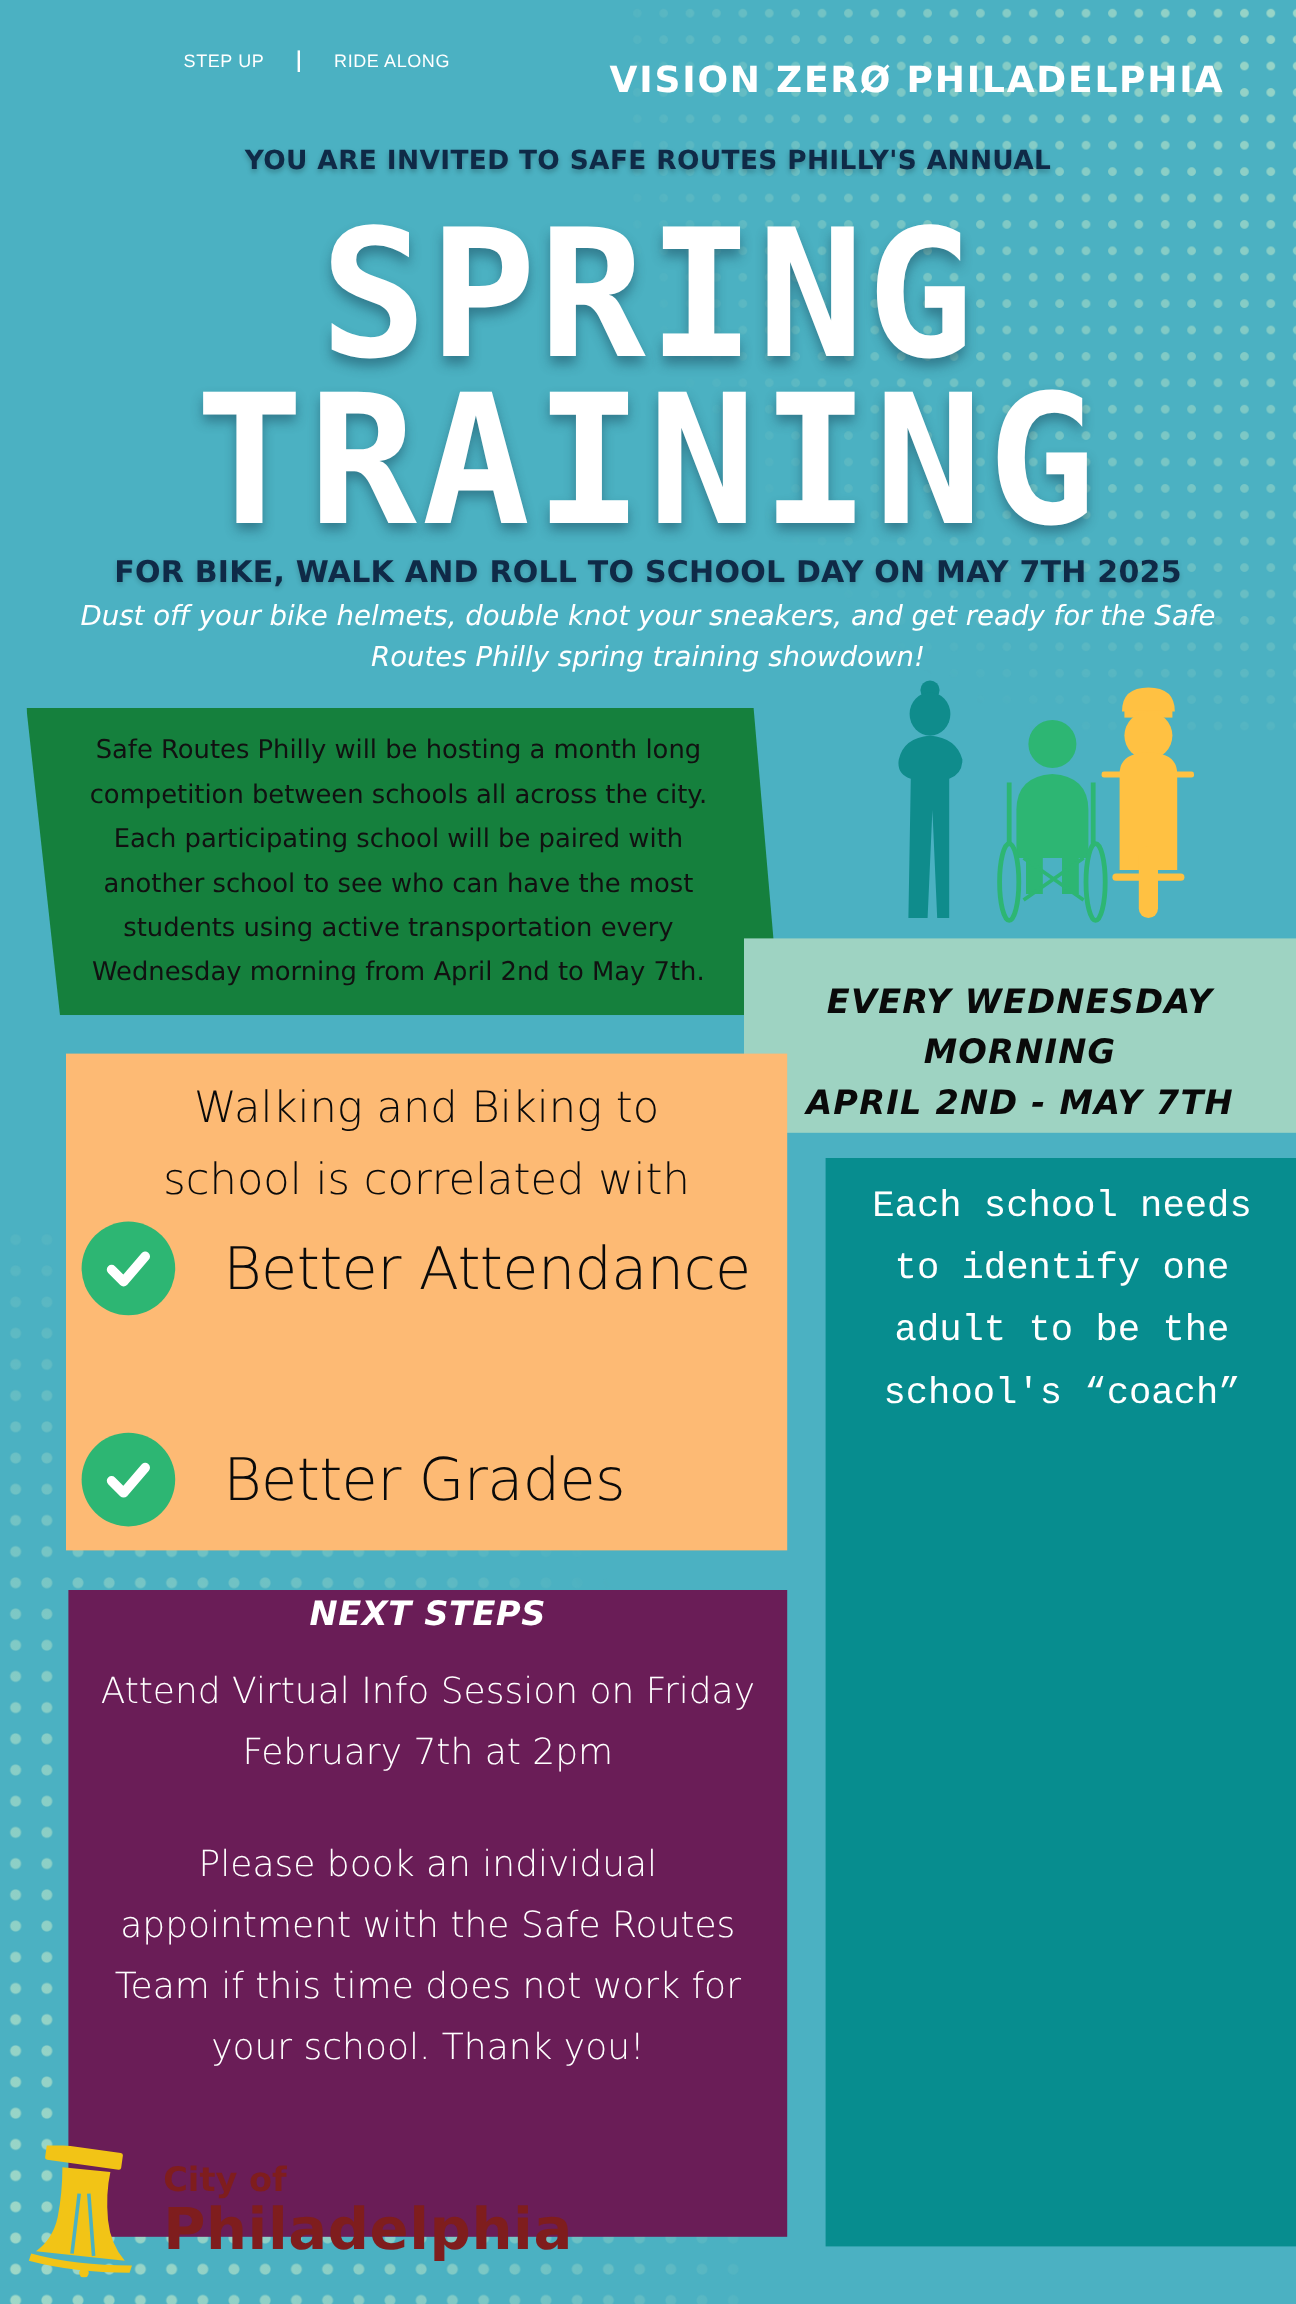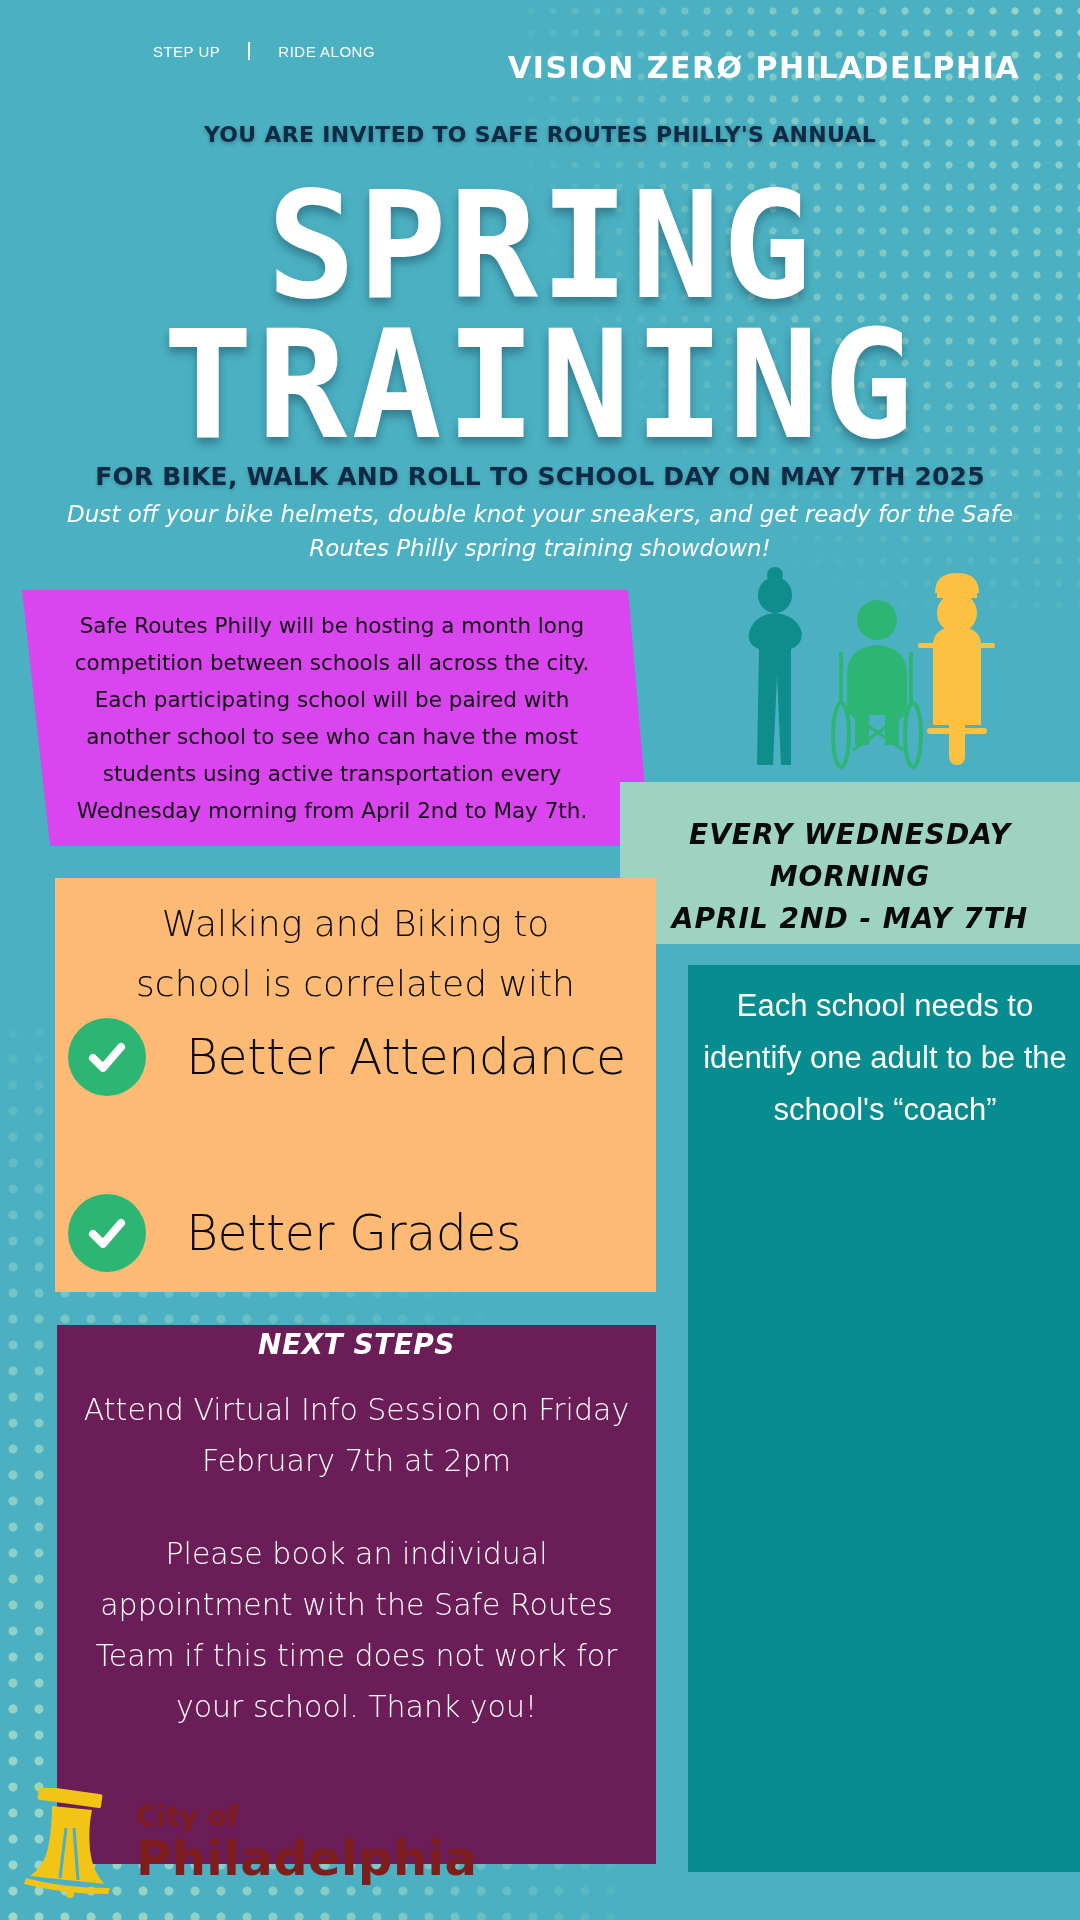--- a/index.html
+++ b/index.html
@@ -79,21 +79,21 @@
   .dust {
     position: absolute; left: 30px; right: 30px; top: 497px;
     text-align: center; color: #fff;
     font-family: "DejaVu Sans", sans-serif; font-style: italic;
     font-size: 23px; line-height: 34px;
   }
 
   
   .green-box {
     position: absolute; left: 22px; top: 590px; width: 628px; height: 256px;
-    background: #d946ef;
+    background: #15803d;
     clip-path: polygon(0 0, 606px 0, 628px 256px, 28px 256px);
     color: #111;
     font-family: "DejaVu Sans", sans-serif;
     font-size: 21.5px; line-height: 37px;
     text-align: center;
     padding: 17px 40px 0 32px;
   }
 
   
   .figures { position: absolute; left: 735px; top: 565px; width: 260px; height: 205px; }
@@ -124,21 +124,21 @@
   }
   .check-label {
     margin-left: 40px; font-family: "DejaVu Sans", sans-serif;
     font-size: 49px; font-weight: 300; white-space: nowrap; letter-spacing: -0.5px;
   }
 
   
   .teal-box {
     position: absolute; left: 688px; top: 965px; width: 392px; height: 907px;
     background: #078d8f; color: #fff;
-    font-family: Liberation Sans, sans-serif; font-weight: 300;
+    font-family: Liberation Mono, monospace; font-weight: 300;
     font-size: 31px; line-height: 52px; text-align: center;
     padding: 15px 10px 0 12px;
   }
   .teal-box p + p { margin-top: 52px; }
 
   
   .purple-box {
     position: absolute; left: 57px; top: 1325px; width: 599px; height: 539px;
     background: #6a1d57; color: #fff; text-align: center;
   }

